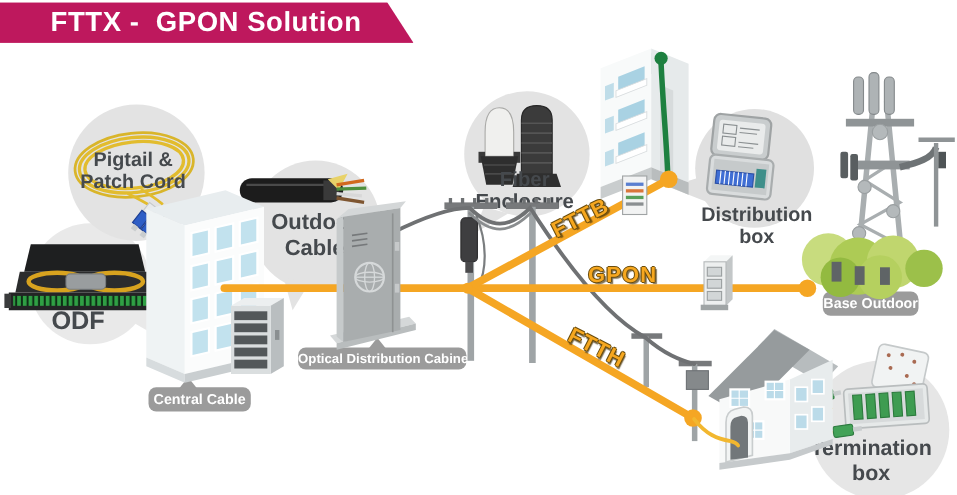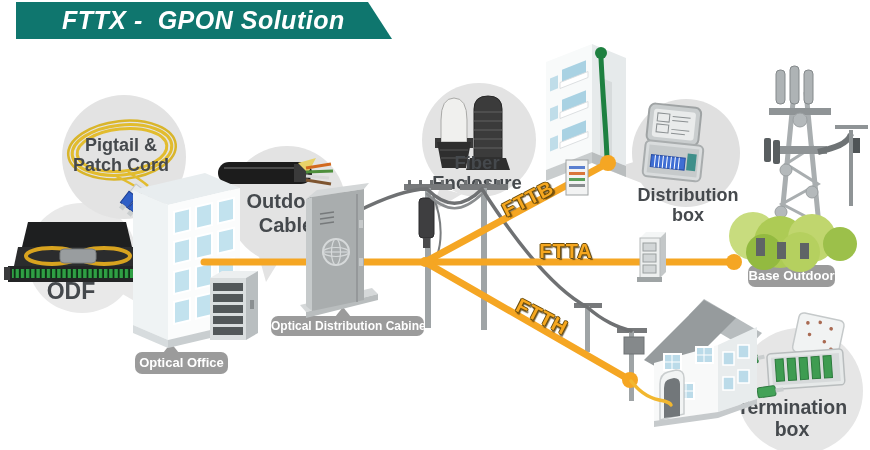--- a/index.html
+++ b/index.html
@@ -4,22 +4,22 @@
 <style>
   html,body{margin:0;padding:0;background:#fff;}
   #canvas{position:relative;width:870px;height:450px;overflow:hidden;background:#ffffff;
           font-family:"Liberation Sans",sans-serif;}
   #canvas svg{position:absolute;left:0;top:0;}
   
   #bubble-layer{z-index:1;}
   #structure-layer{z-index:2;}
   .overlay{position:absolute;z-index:3;}
   
-  #title-banner{position:absolute;left:16px;top:2px;width:376px;height:37px;background:#0f766e;
-    clip-path:polygon(0 0,352px 0,376px 100%,0 100%);z-index:4;font-style:italic;}
+  #title-banner{position:absolute;left:0;top:2px;width:376px;height:37px;background:#be185d;
+    clip-path:polygon(0 0,352px 0,376px 100%,0 100%);z-index:4;}
   #title-banner span{display:block;padding-left:46px;line-height:37px;font-size:25px;font-weight:bold;
     color:#ffffff;white-space:pre;letter-spacing:.5px;}
   
   .bubble-label{font-family:"Liberation Sans",sans-serif;font-weight:bold;fill:#45494d;text-anchor:middle;}
   
   .pill{position:absolute;background:#9b9b9b;color:#fff;font-weight:bold;border-radius:7px;
     text-align:center;white-space:nowrap;}
   .pill .tri{position:absolute;top:-9px;width:0;height:0;border-left:8px solid transparent;
     border-right:8px solid transparent;border-bottom:10px solid #9b9b9b;}
   #pill-central-office{left:135px;top:352px;width:93px;height:22px;font-size:13px;line-height:22px;}
@@ -400,28 +400,28 @@
 
     <path d="M631,381 C642,395 652,399 664,401 C668,402 670,403 671,405" stroke="#f2b72f" stroke-width="3.5" fill="none" stroke-linecap="round"></path>
   </svg>
 
   <div id="title-banner">
     <span>FTTX -  GPON Solution</span>
   </div>
 
   <div class="pill" id="pill-central-office">
     <span class="tri"></span>
-    <span>Optical Office</span>
+    <span>Central Cable</span>
   </div>
   <div class="pill" id="pill-odc">
     <span class="tri"></span>
     <span>Optical Distribution Cabinet</span>
   </div>
   <div class="pill" id="pill-base-station">
     <span class="tri"></span>
     <span>Base Outdoor</span>
   </div>
 
   <div class="route-label overlay" id="route-fttb">FTTB</div>
-  <div class="route-label overlay" id="route-ftta">FTTA</div>
+  <div class="route-label overlay" id="route-ftta">GPON</div>
   <div class="route-label overlay" id="route-ftth">FTTH</div>
 
 </div>
 
 </body></html>

